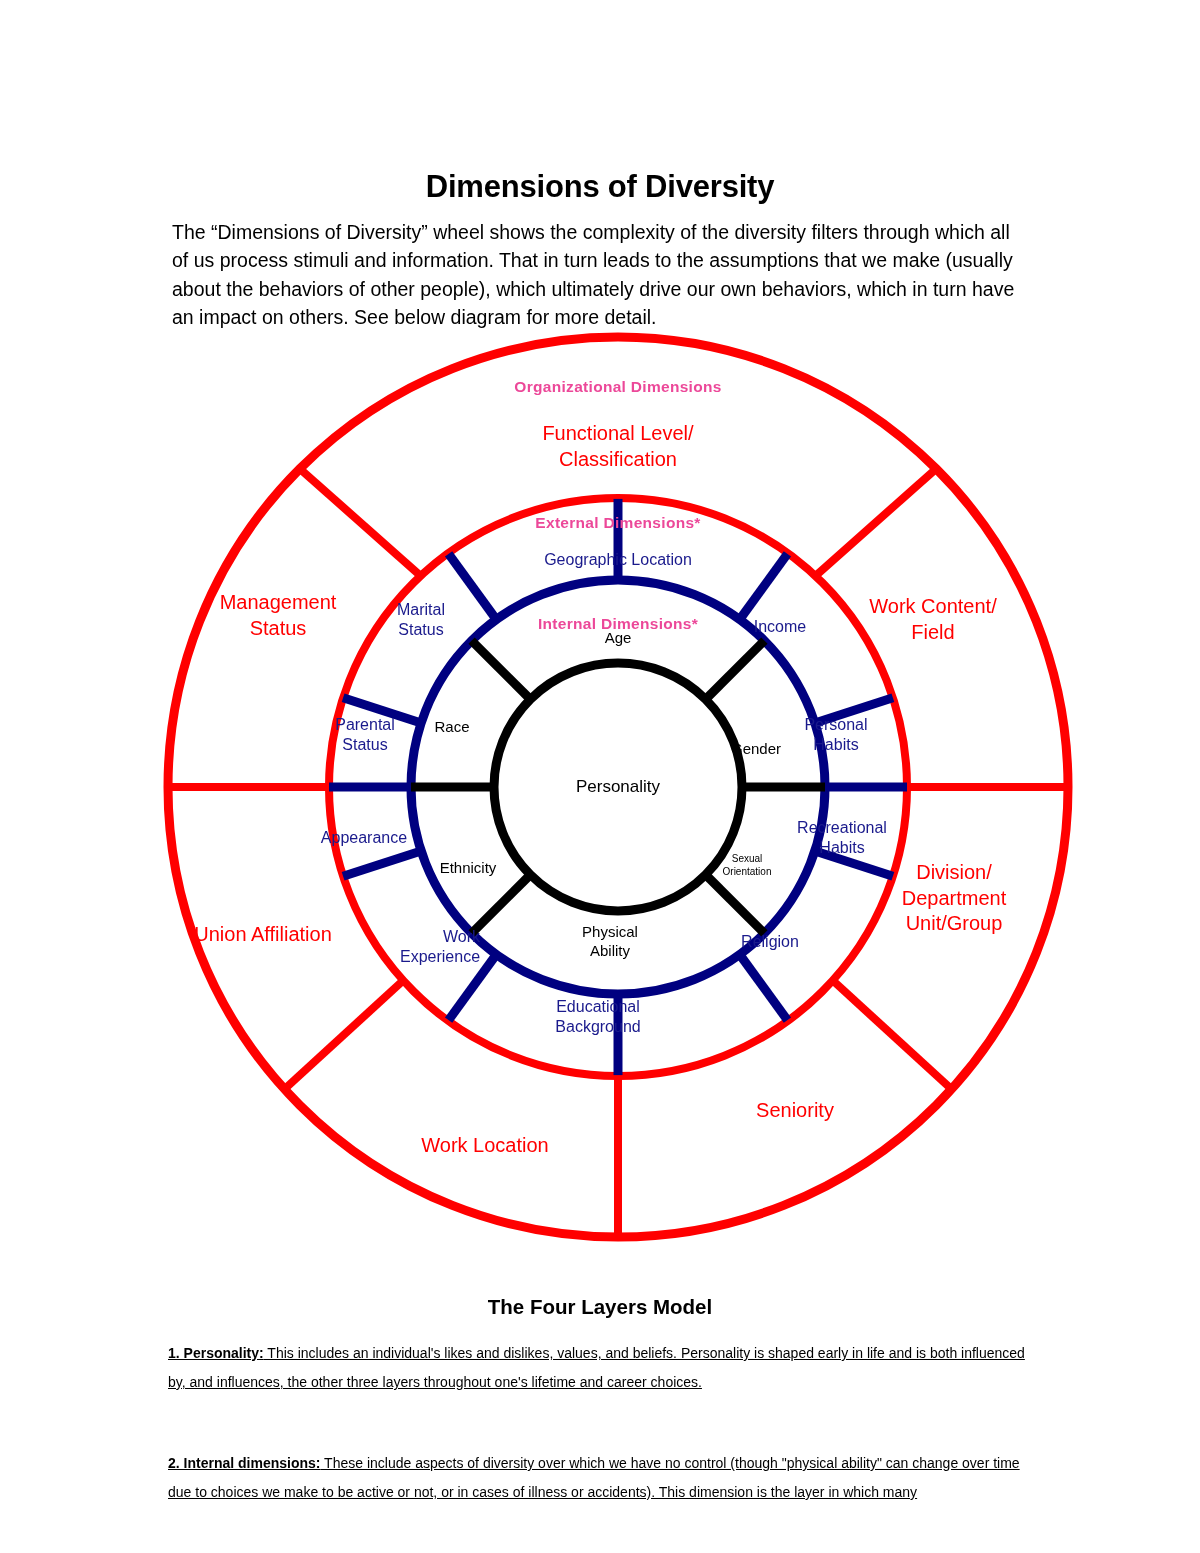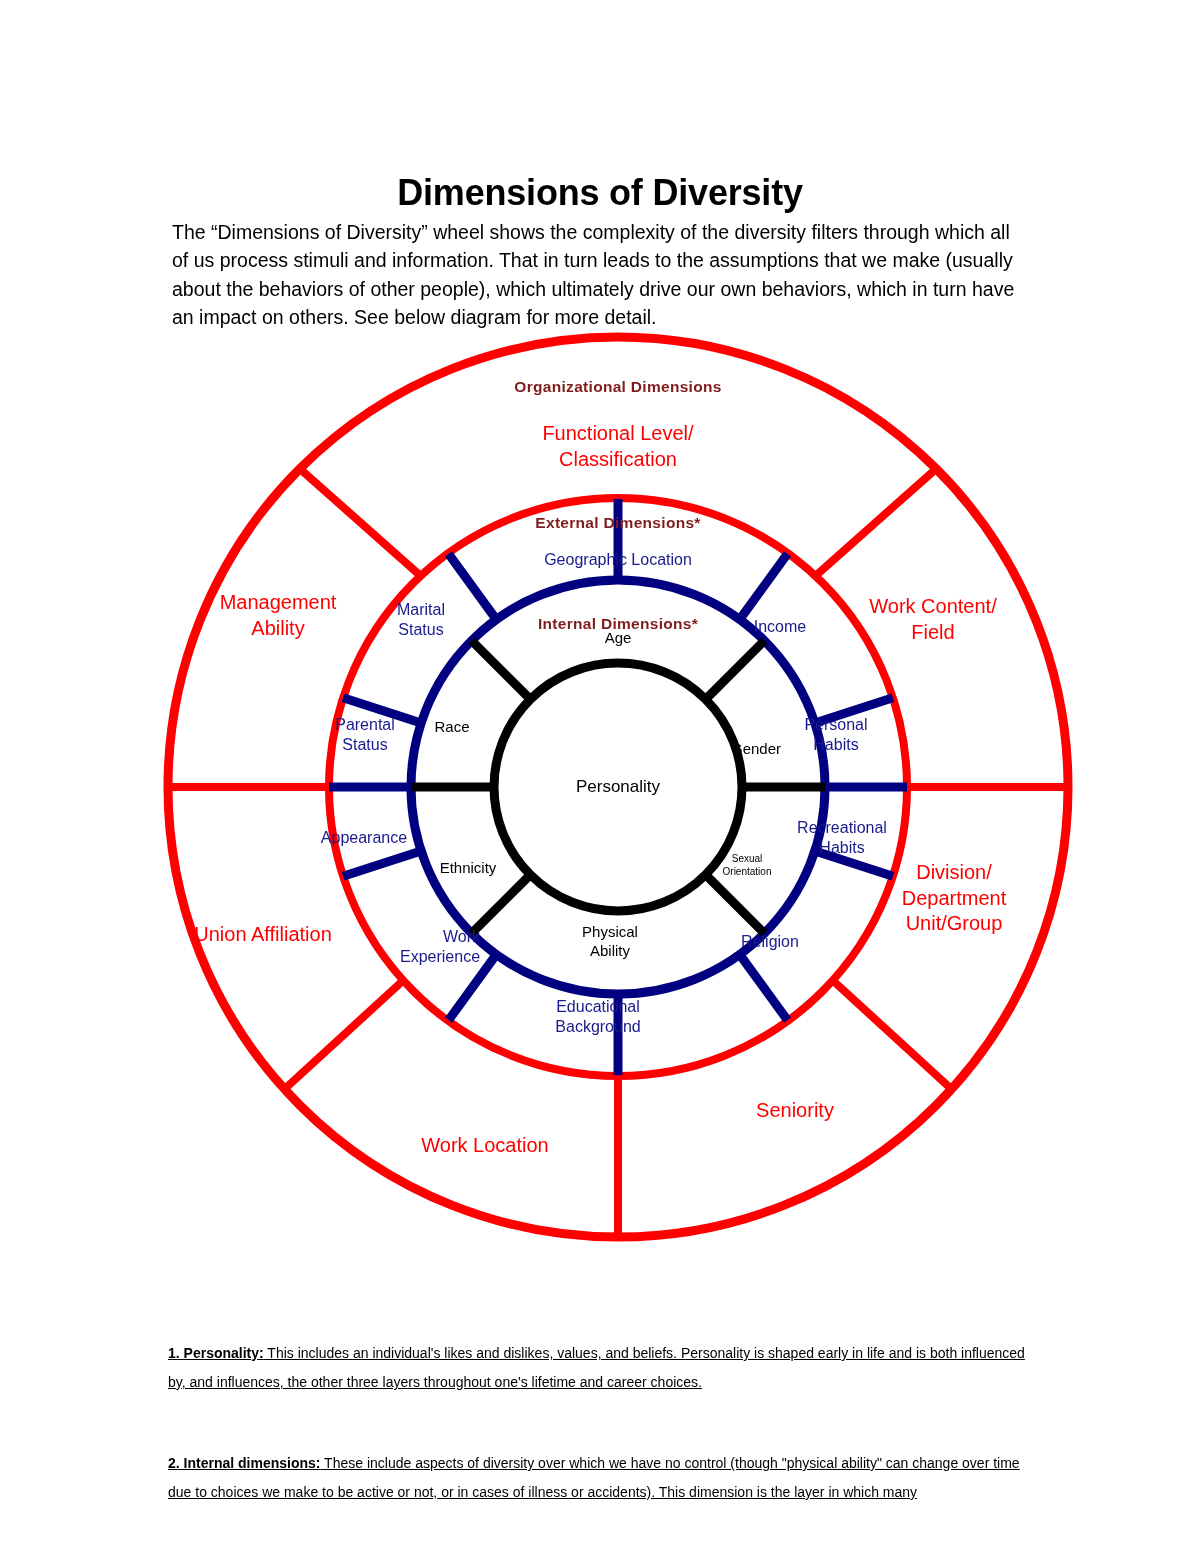--- a/index.html
+++ b/index.html
@@ -22,21 +22,21 @@
     box-sizing: border-box;
   }
 
   
   #doc-title {
     position: absolute;
     top: 148px;
     left: 0;
     width: 1200px;
     text-align: center;
-    font-size: 36px;
+    font-size: 31px;
     font-weight: bold;
     letter-spacing: -0.2px;
   }
   #intro-paragraph {
     position: absolute;
     top: 198px;
     left: 172px;
     width: 845px;
     font-size: 19.5px;
     line-height: 28.5px;
@@ -56,21 +56,21 @@
   .wheel-label {
     position: absolute;
     text-align: center;
     line-height: 1.28;
     white-space: pre-line;
     transform: translate(-50%, -50%);
     pointer-events: none;
   }
   .lbl-ring-title {
     font-weight: bold;
-    color: #7f1d1d;
+    color: #ec4899;
     font-size: 15.5px;
     letter-spacing: 0.3px;
   }
   .lbl-org   { color: #ff0000; font-size: 20px; }
   .lbl-ext   { color: #1a1a8c; font-size: 16px; }
   .lbl-int   { color: #000000; font-size: 15px; }
   .lbl-int-sm{ color: #000000; font-size: 10px; }
   .lbl-core  { color: #000000; font-size: 17px; }
 
   
@@ -200,21 +200,22 @@
 Classification</div>
     <div class="wheel-label lbl-org" style="left:783px; top:300px;">Work Content/
 Field</div>
     <div class="wheel-label lbl-org" style="left:804px; top:578px;">Division/
 Department
 Unit/Group</div>
     <div class="wheel-label lbl-org" style="left:645px; top:791px;">Seniority</div>
     <div class="wheel-label lbl-org" style="left:335px; top:826px;">Work  Location</div>
     <div class="wheel-label lbl-org" style="left:113px; top:615px;">Union Affiliation</div>
     <div class="wheel-label lbl-org" style="left:128px; top:296px;">Management
-Ability</div>
+Status</div>
   </div>
 
+  <div id="four-layers-heading">The Four Layers Model</div>
 
   <p class="footer-para" id="footer-para-1"><b>1. Personality:</b><span> This includes an individual's likes and dislikes, values, and beliefs. Personality is shaped early in life and is both influenced by, and influences, the other three layers throughout one's lifetime and career choices.</span></p>
 
   <p class="footer-para" id="footer-para-2"><b>2. Internal dimensions:</b><span> These include aspects of diversity over which we have no control (though "physical ability" can change over time due to choices we make to be active or not, or in cases of illness or accidents). This dimension is the layer in which many</span></p>
 
 </div>
 
 </body></html>

